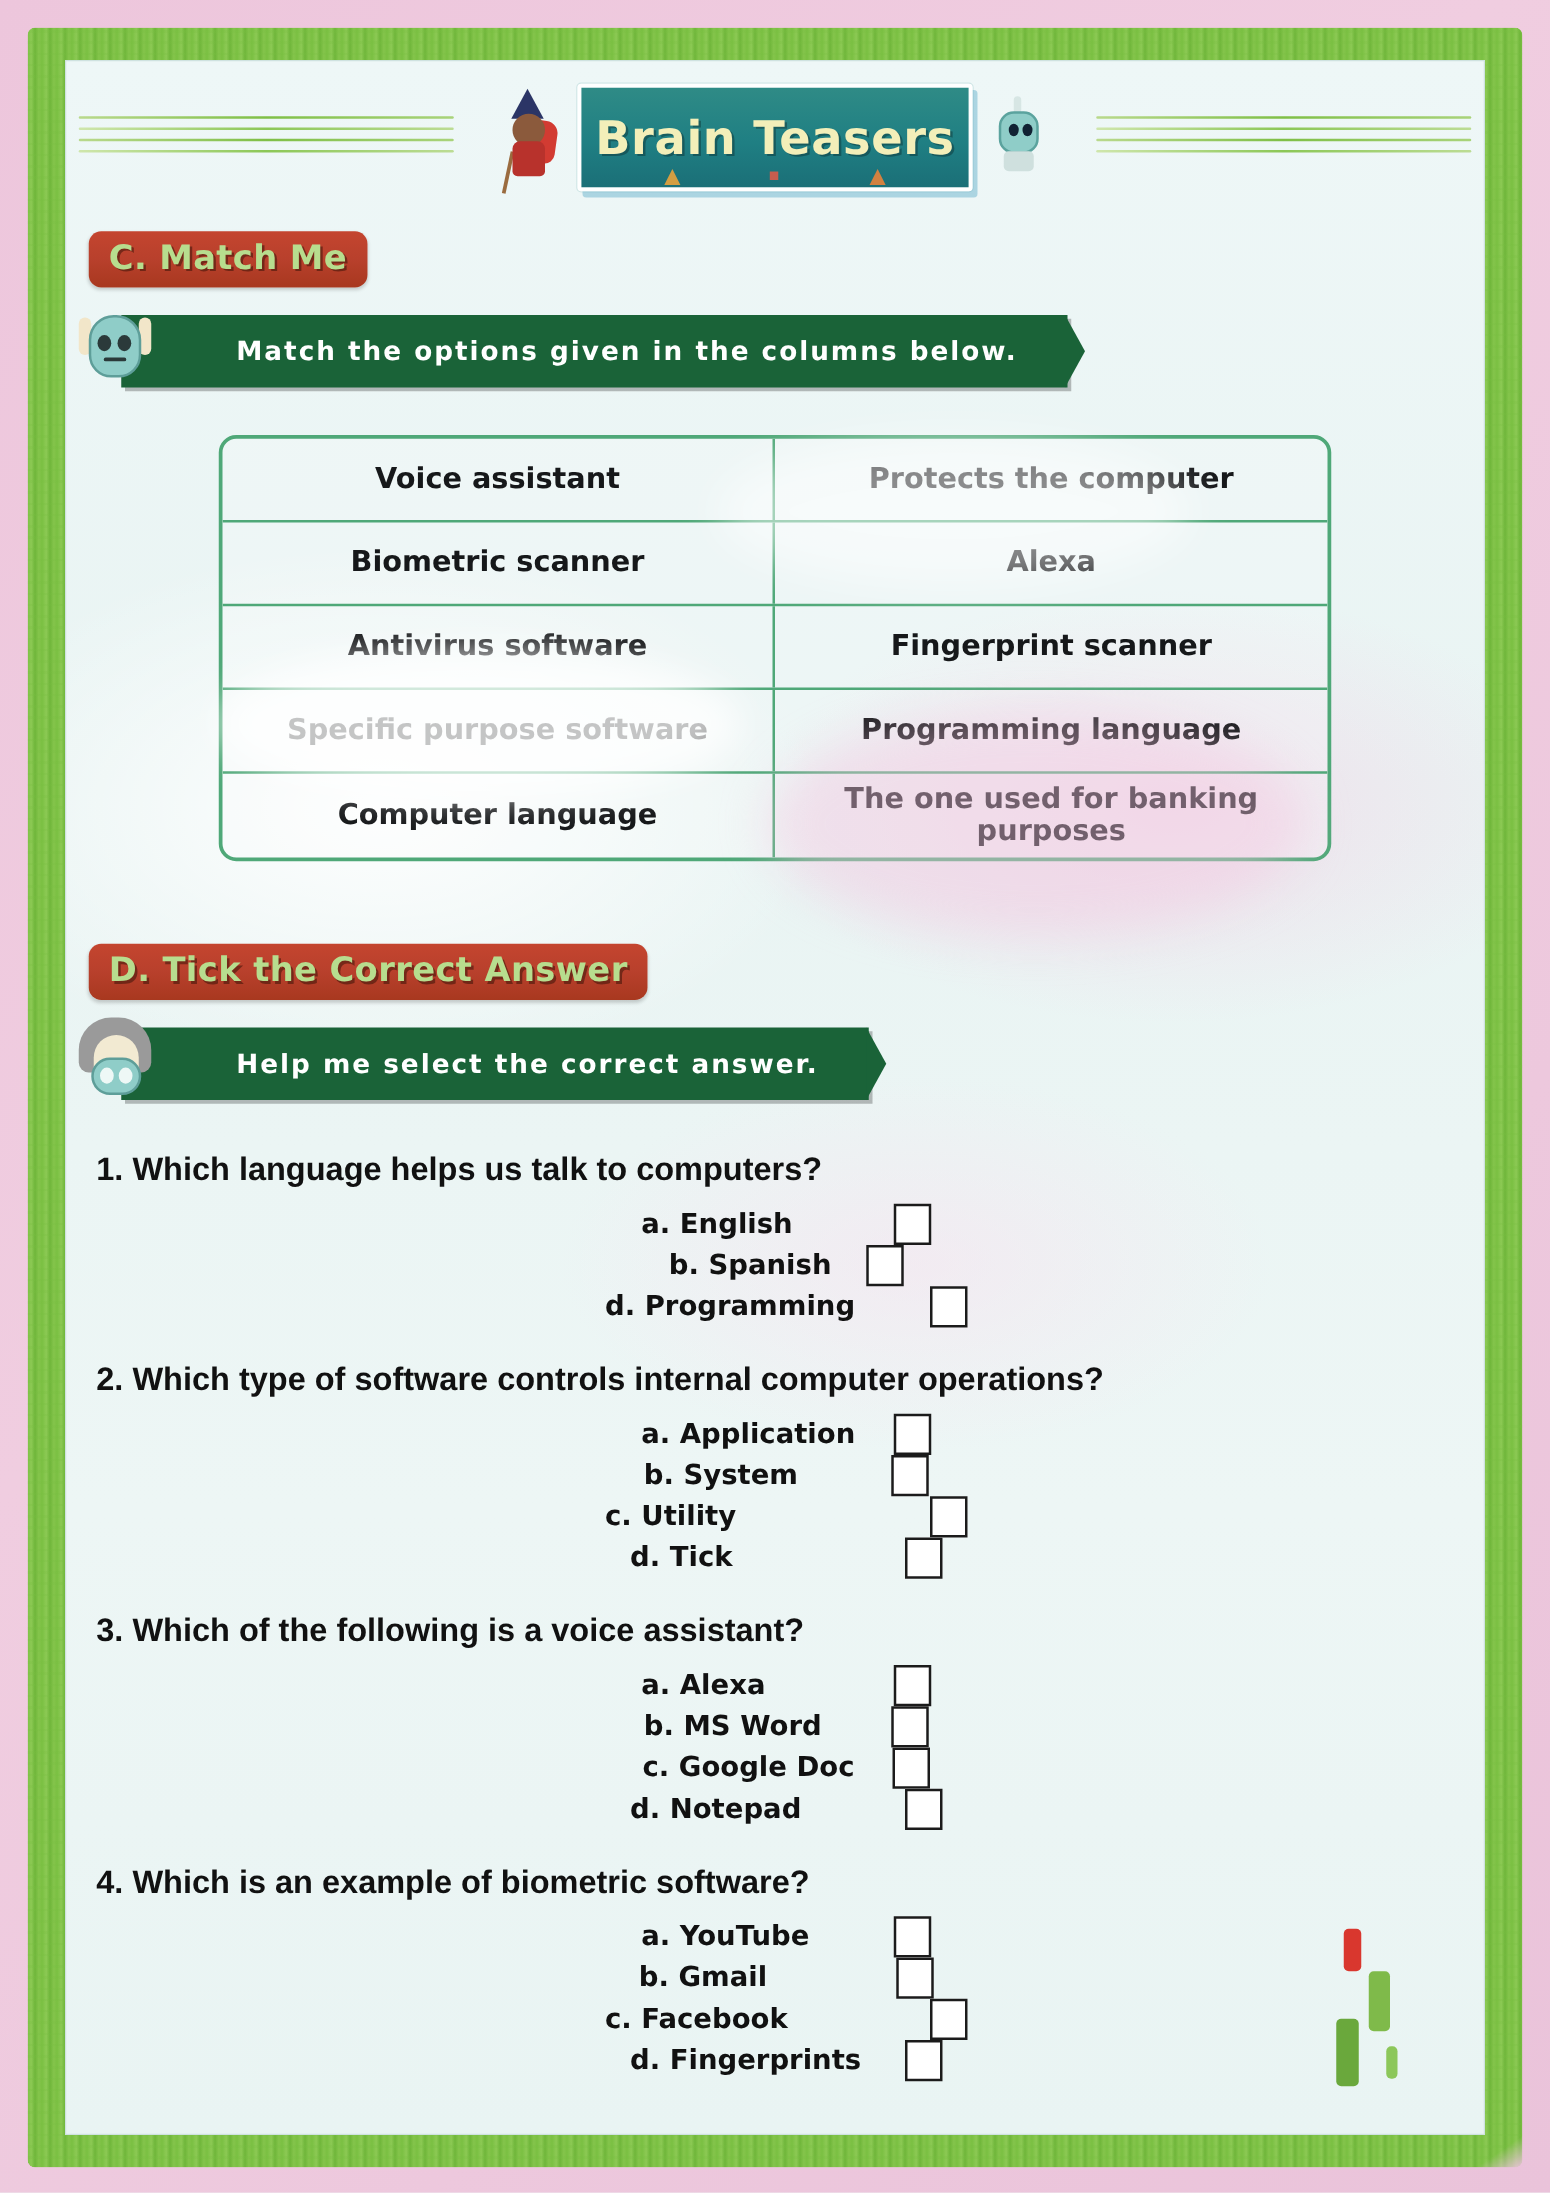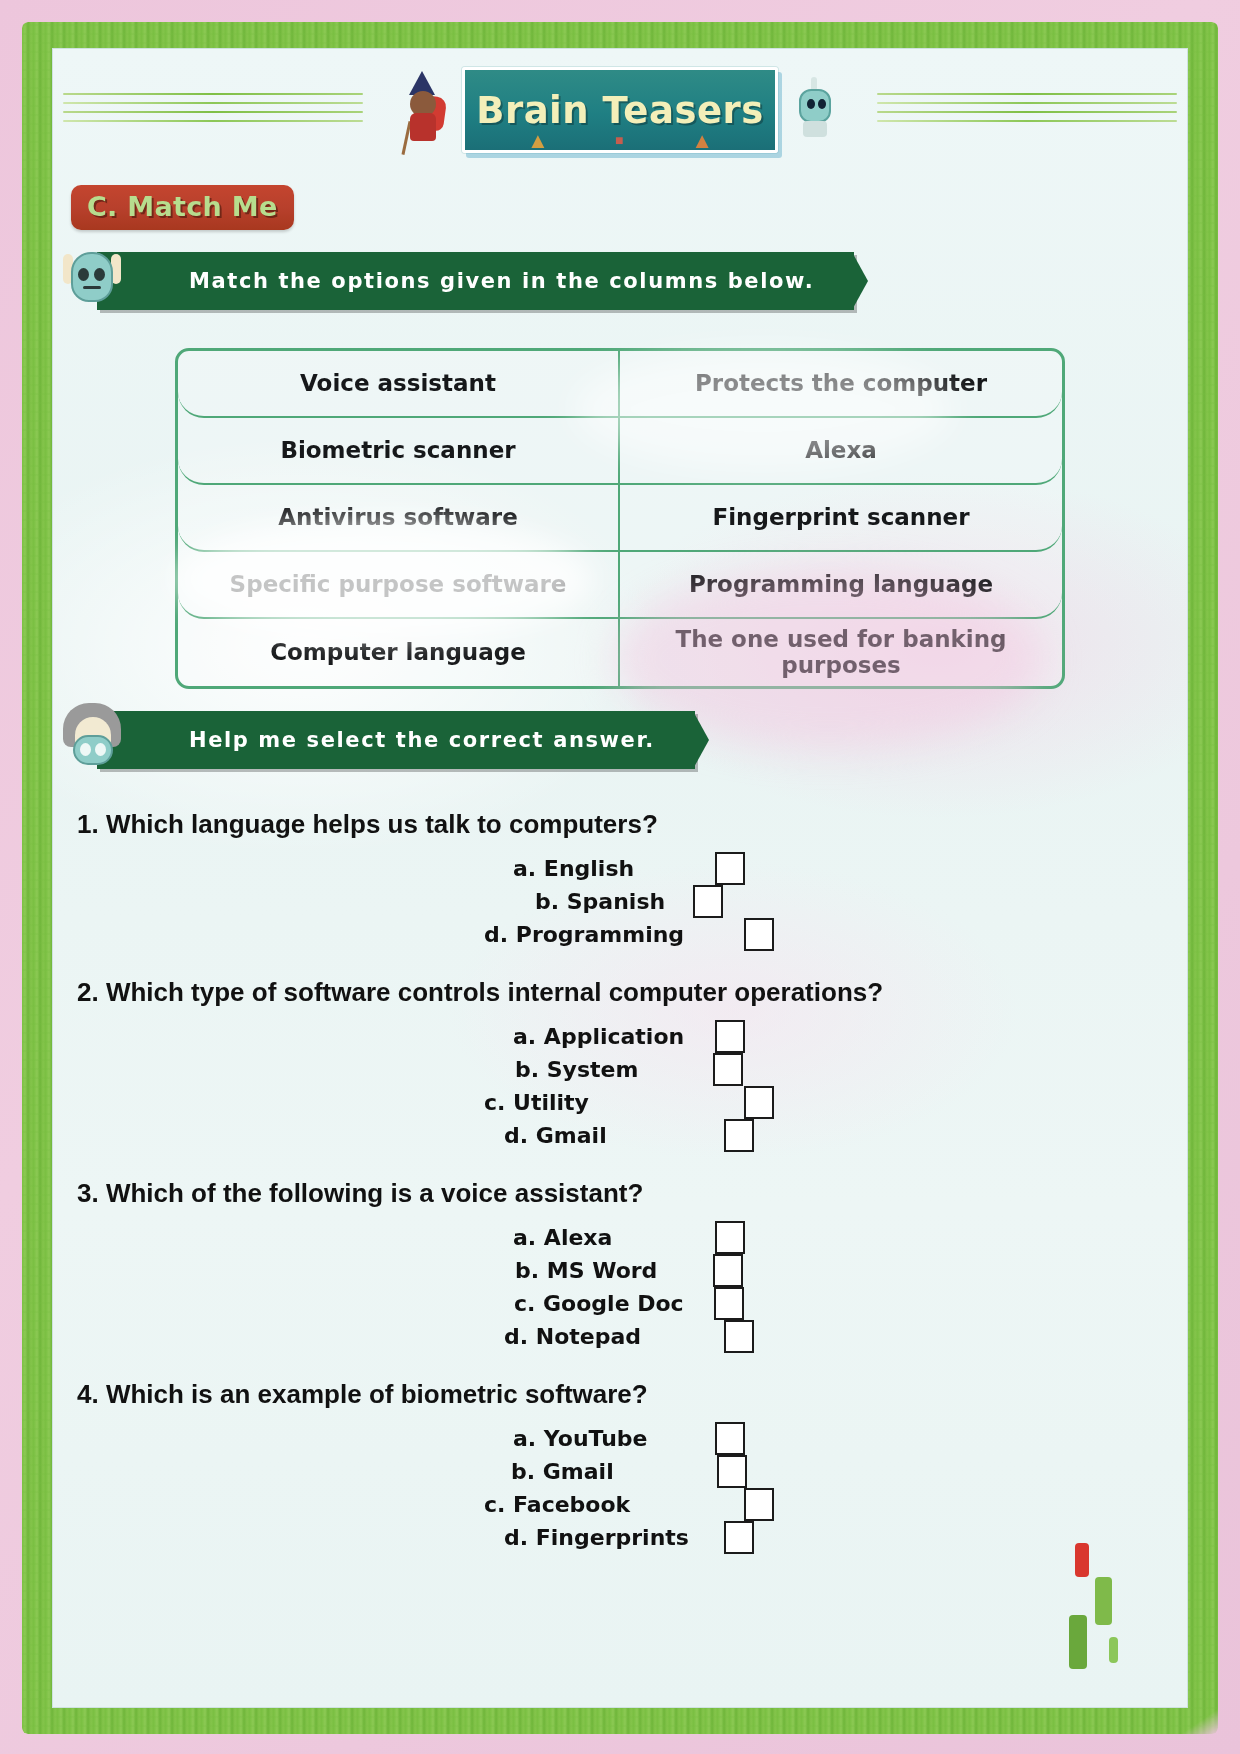--- a/index.html
+++ b/index.html
@@ -286,21 +286,20 @@
     width: 890px;
     border: 3px solid #4fa878;
     border-radius: 14px;
     background: rgba(255,255,255,.18);
     overflow:hidden;
   }
   .match-row {
     display:flex;
     border-bottom: 2px solid #4fa878;
     min-height: 67px;
-    border-radius: 26px;
   }
   .match-row:last-child { border-bottom: none; }
   .match-cell {
     flex: 1 1 50%;
     display:flex;
     align-items:center;
     justify-content:center;
     padding: 8px 10px;
     font-family: "DejaVu Sans", sans-serif;
     font-weight: 700;
@@ -489,20 +488,25 @@
       <div class="match-row">
         <div class="match-cell left">Specific purpose software</div>
         <div class="match-cell right">Programming language</div>
       </div>
       <div class="match-row">
         <div class="match-cell left">Computer language</div>
         <div class="match-cell right">The one used for banking purposes</div>
       </div>
     </div>
 
+    <div style="padding-left:18px; margin-top:66px;">
+      <div class="sec-header">
+        <span>D. Tick the Correct Answer</span>
+      </div>
+    </div>
 
     <div class="ribbon-wrap">
       <div class="ribbon">
         <div class="txt">Help me select the correct answer.</div>
       </div>
       <div class="ribbon-mascot">
         <div class="rm-hood"></div>
         <div class="rm-face"></div>
         <div class="rm-visor"></div>
         <div class="rm-eye l" style="top:44px;left:19px;background:#eef8f6;"></div>
@@ -545,21 +549,21 @@
             <span class="label">b.  System</span>
             <span class="spacer"></span>
             <span class="tickbox"></span>
           </div>
           <div class="opt">
             <span class="label">c. Utility</span>
             <span class="spacer"></span>
             <span class="tickbox"></span>
           </div>
           <div class="opt">
-            <span class="label">d. Gmail</span>
+            <span class="label">d. Tick</span>
             <span class="spacer"></span>
             <span class="tickbox"></span>
           </div>
         </div>
       </div>
 
       <div class="q-block">
         <div class="q-text">3. Which of the following is a voice assistant?</div>
         <div class="opt-row r3">
           <div class="opt">

